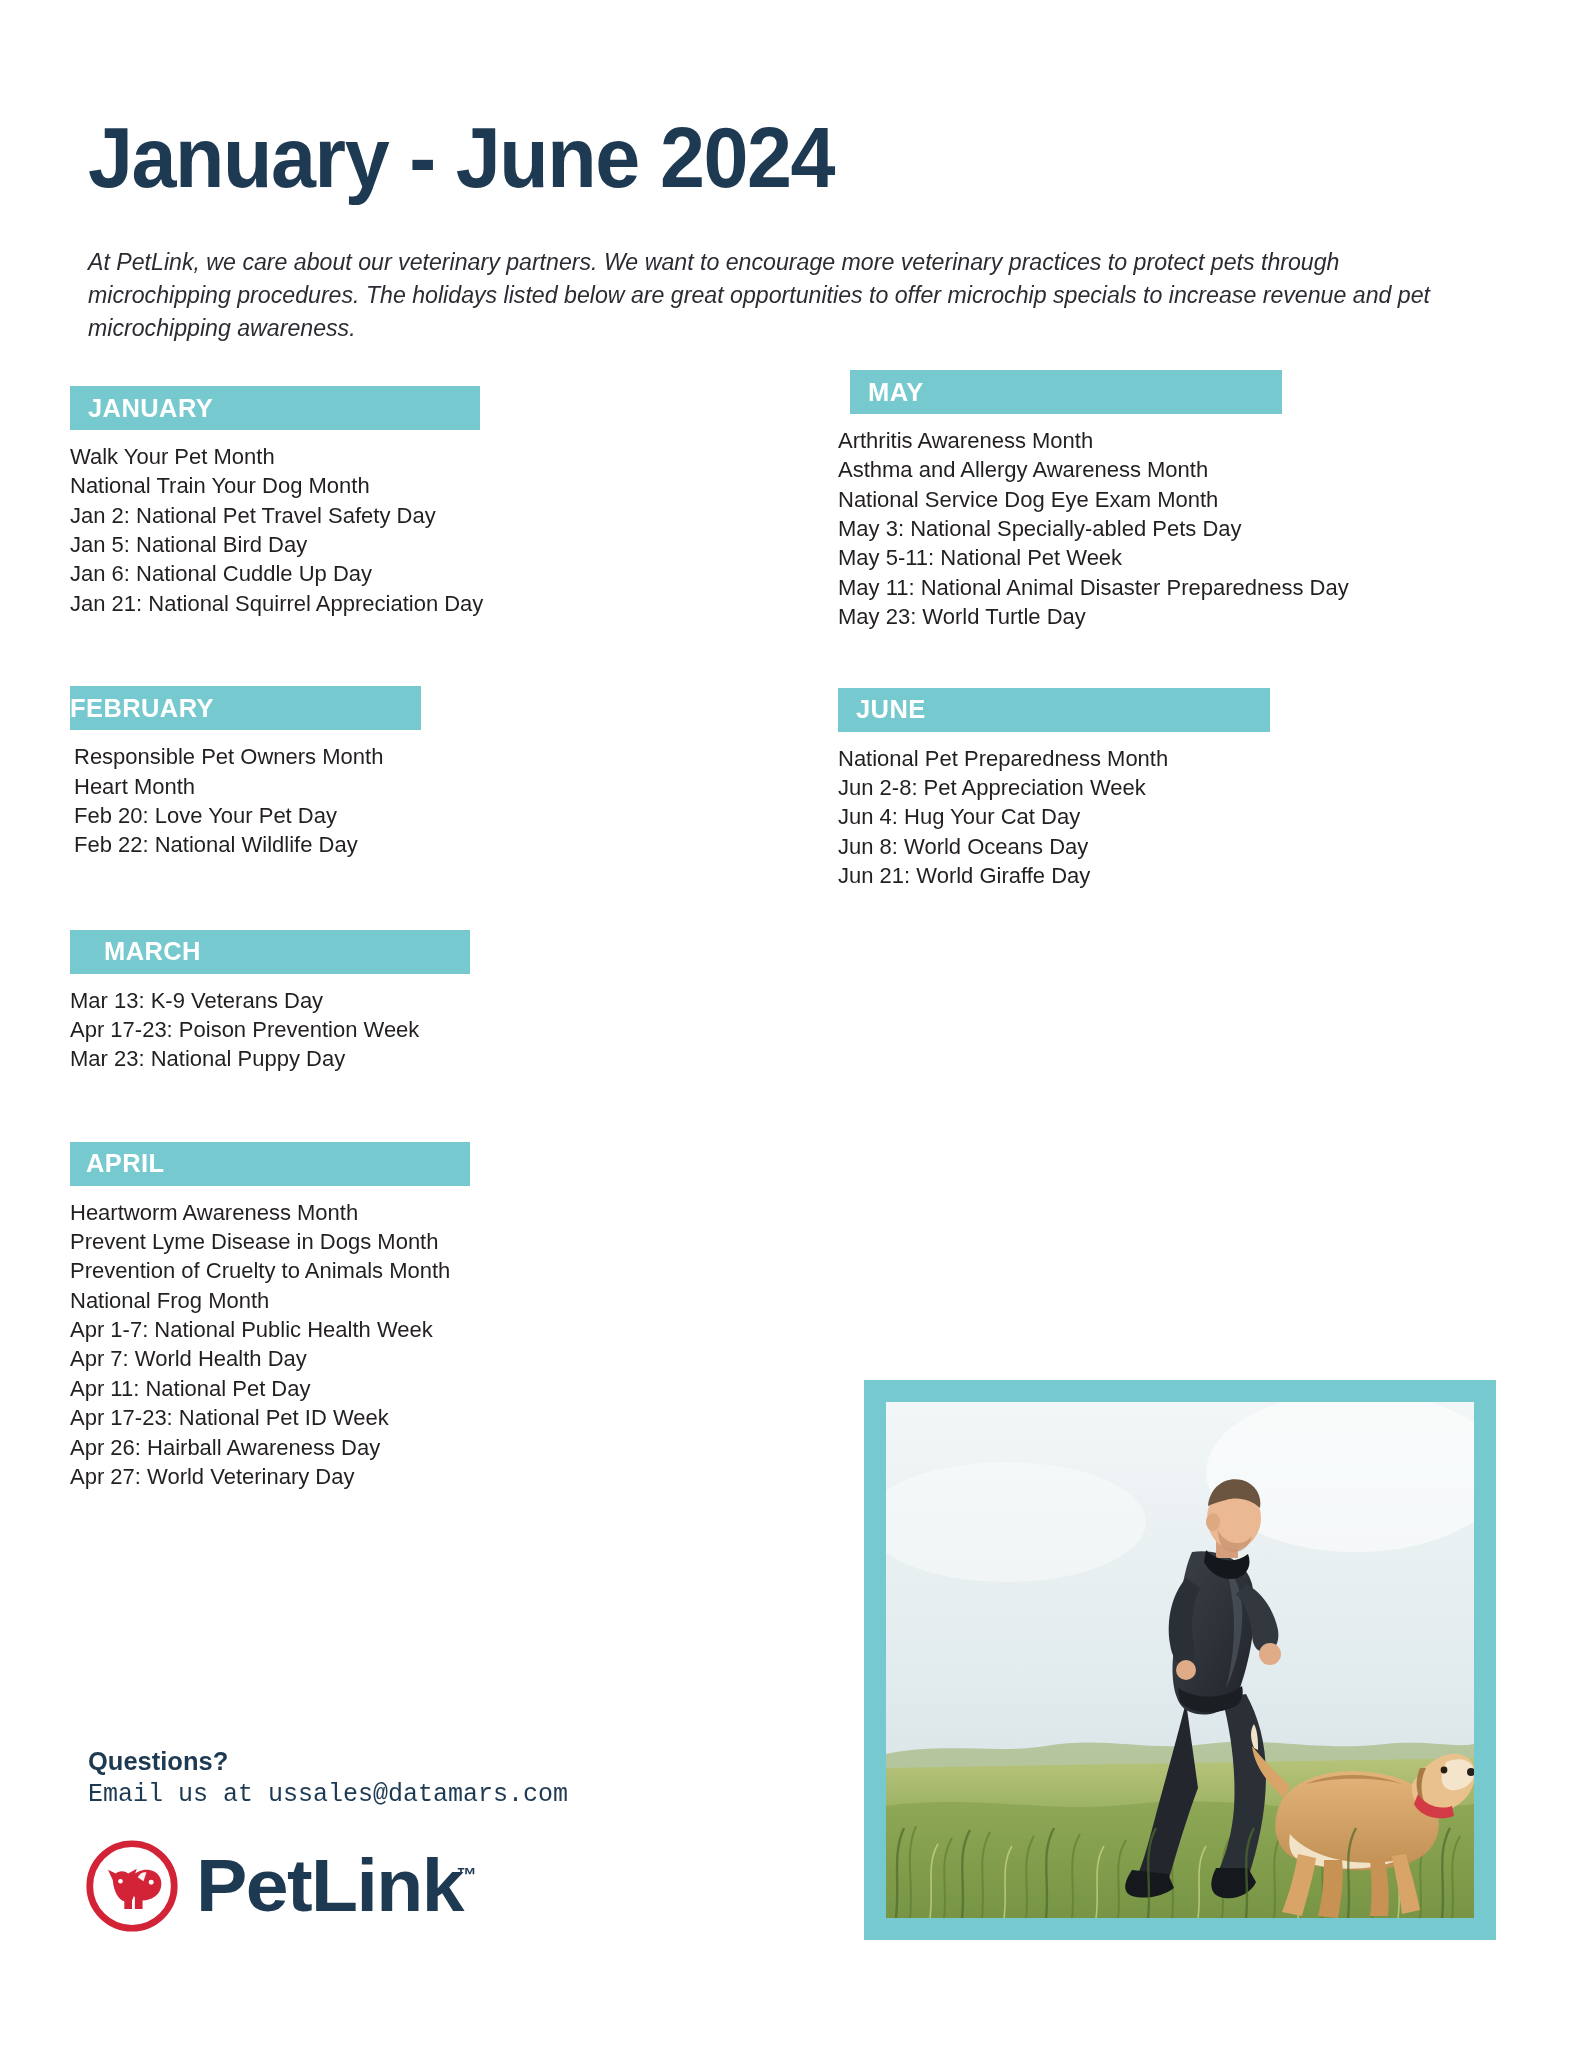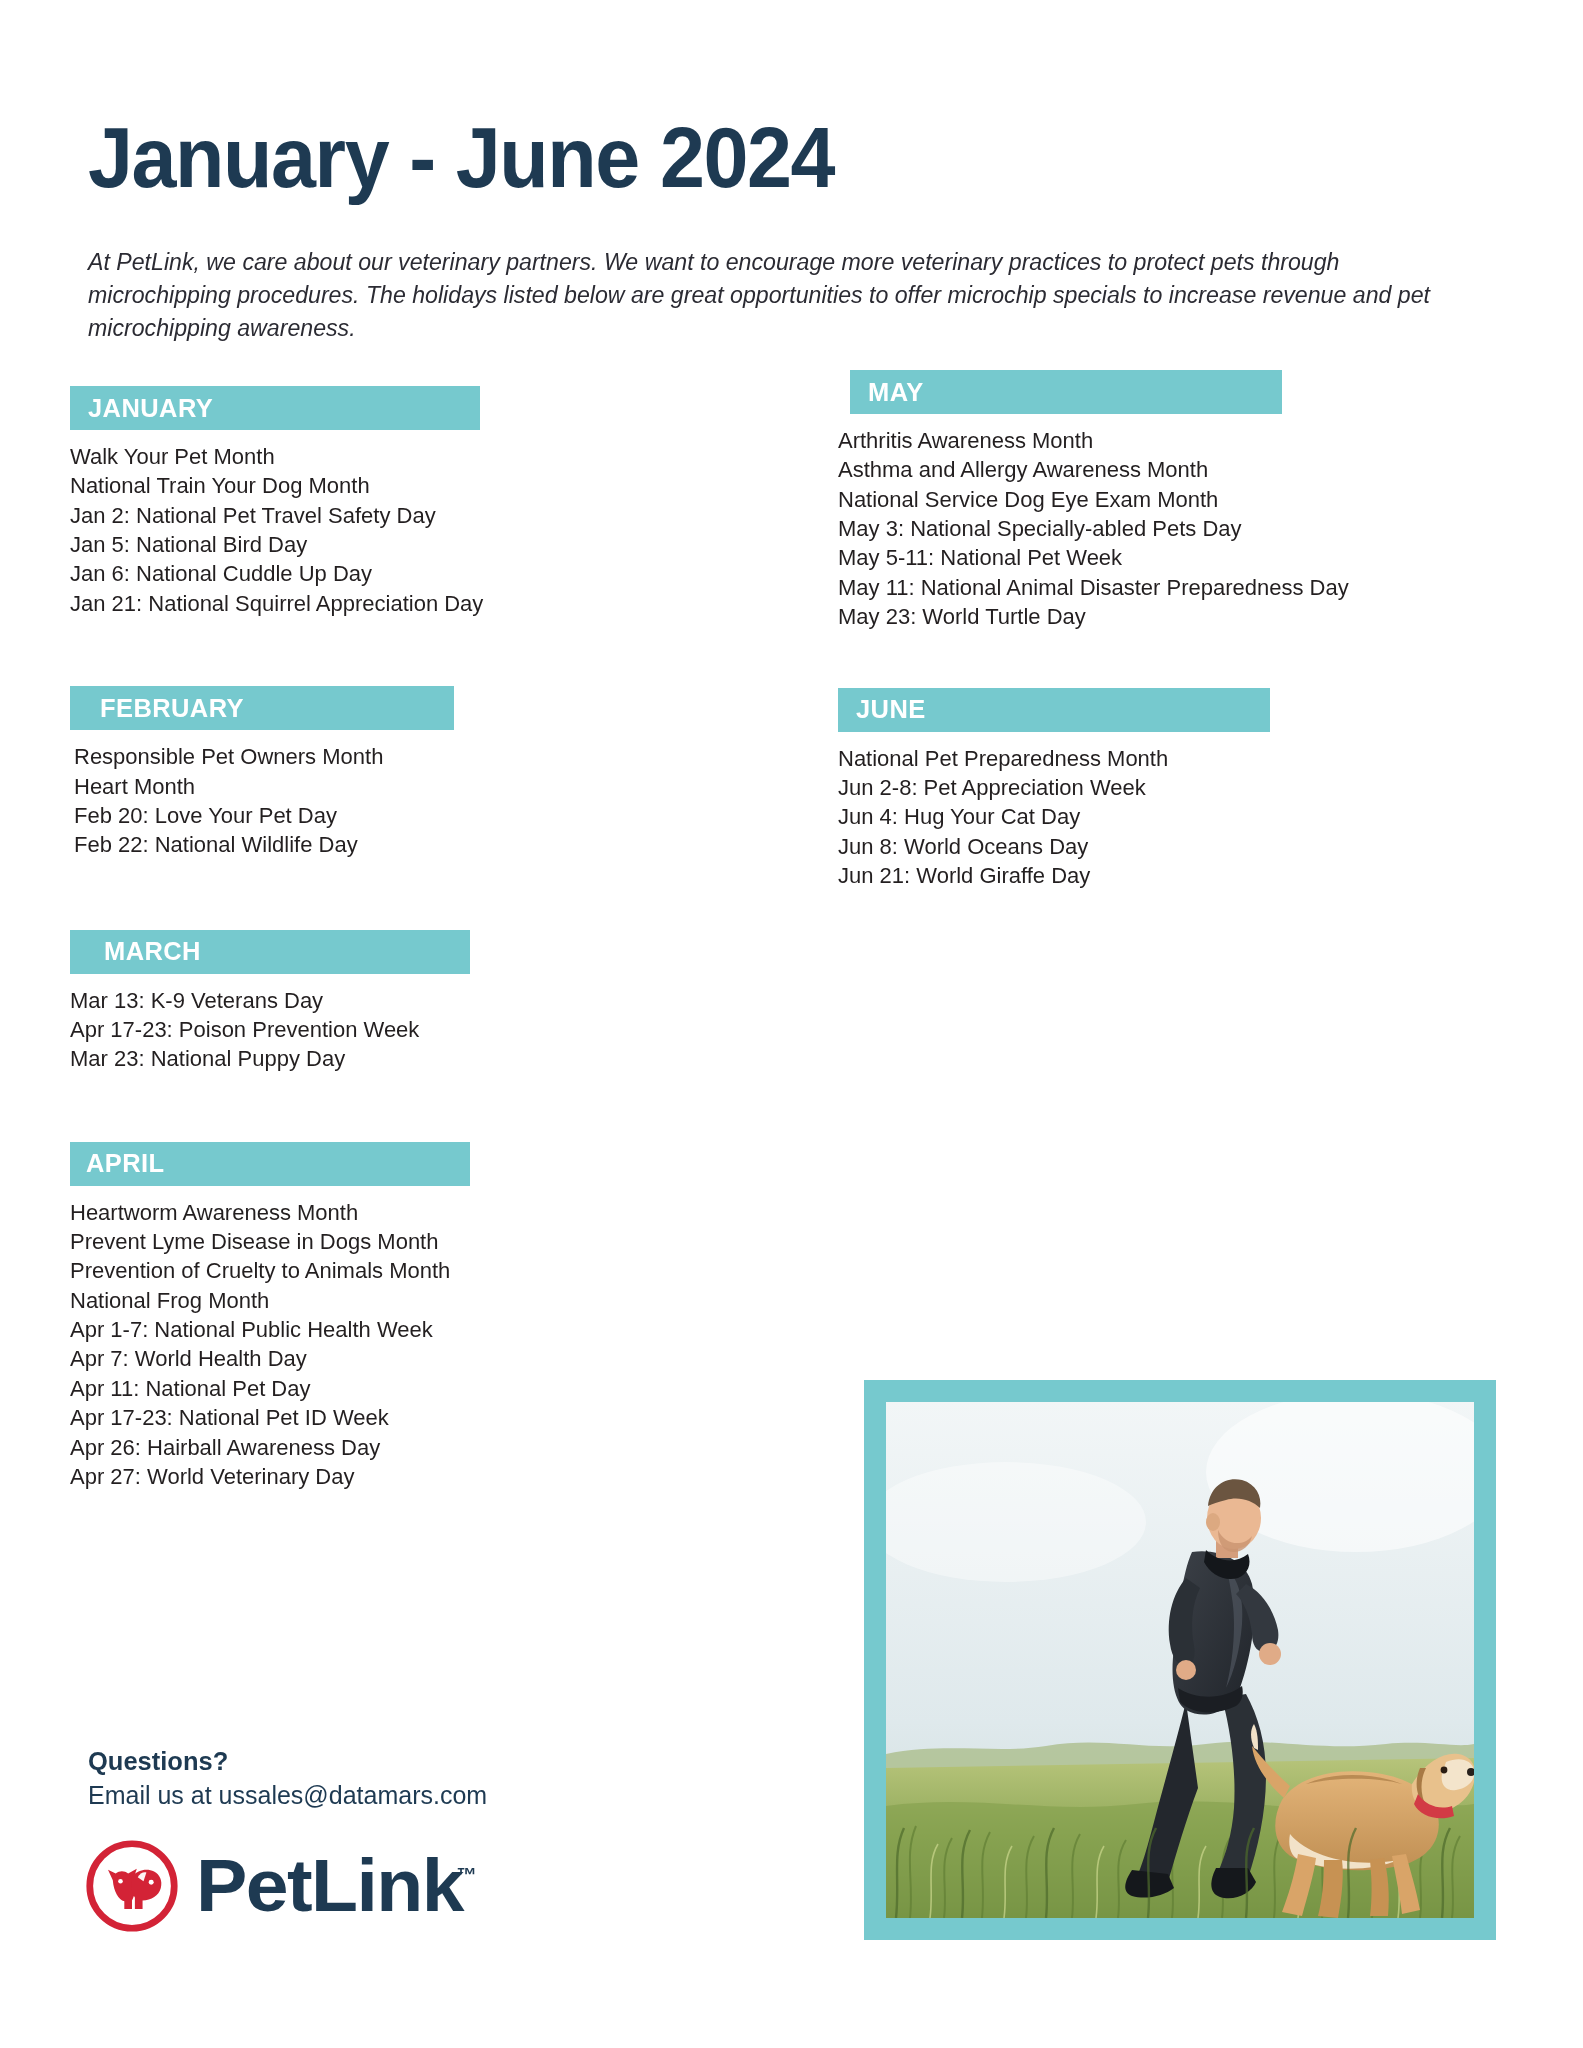--- a/index.html
+++ b/index.html
@@ -111,20 +111,21 @@
     line-height: 1.2;
     font-family: "Liberation Sans Narrow", "Liberation Sans", sans-serif;
     transform: scaleX(1.02);
     transform-origin: left top;
   }
   .email-line {
     color: #1e3a52;
     font-size: 25px;
     line-height: 1.3;
     margin-top: 3px;
+    font-family: Liberation Mono, monospace;
   }
 
   .logo {
     position: absolute;
     left: 84px;
     top: 1838px;
     display: flex;
     align-items: center;
   }
   .logo-mark { width: 96px; height: 96px; flex: 0 0 auto; }
@@ -184,21 +185,21 @@
         <ul class="month-list" style="margin-top: 12px; margin-left: 0px;">
           <li>Walk Your Pet Month</li>
           <li>National Train Your Dog Month</li>
           <li>Jan 2: National Pet Travel Safety Day</li>
           <li>Jan 5: National Bird Day</li>
           <li>Jan 6: National Cuddle Up Day</li>
           <li>Jan 21: National Squirrel Appreciation Day</li>
         </ul>
       </div>
       <div class="month-block" style="margin-top: 68px;">
-        <div class="month-bar" style="width: 384px; padding-left: 30px;">
+        <div class="month-bar" style="width: 351px; ">
           <span class="month-label">FEBRUARY</span>
         </div>
         <ul class="month-list" style="margin-top: 12px; margin-left: 4px;">
           <li>Responsible Pet Owners Month</li>
           <li>Heart Month</li>
           <li>Feb 20: Love Your Pet Day</li>
           <li>Feb 22: National Wildlife Day</li>
         </ul>
       </div>
       <div class="month-block" style="margin-top: 70px;">

